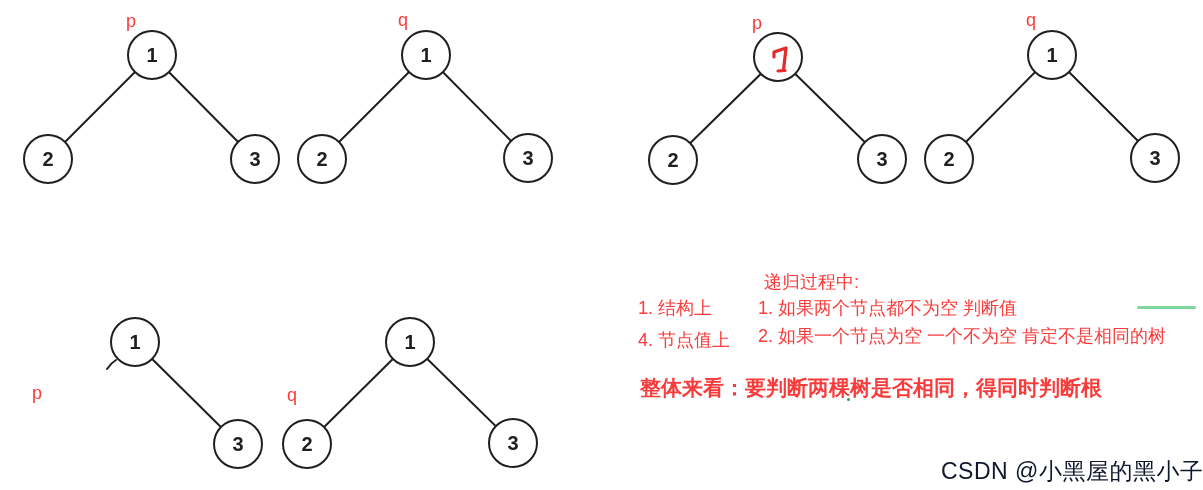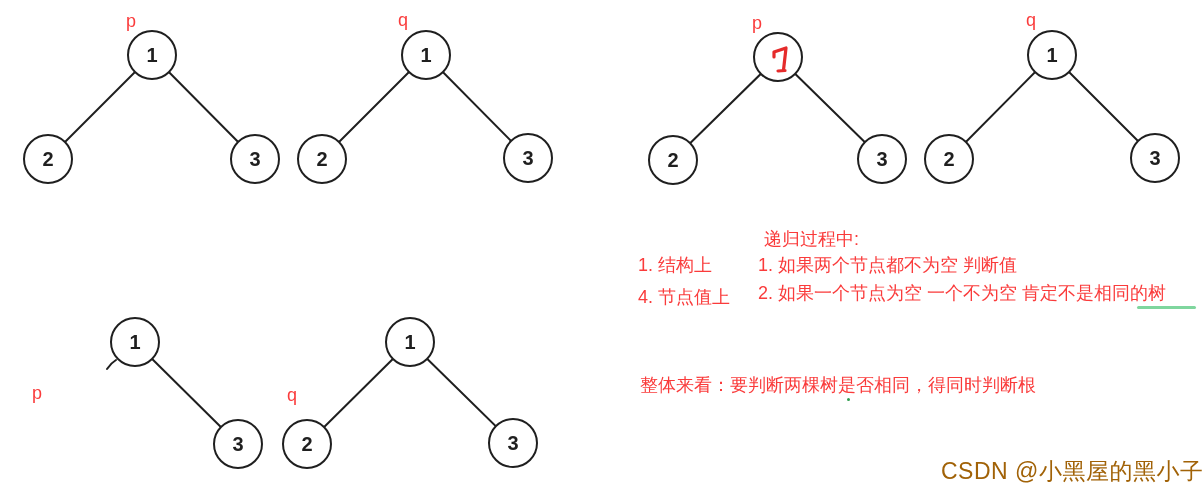--- a/index.html
+++ b/index.html
@@ -23,34 +23,34 @@
     font-size:20px;font-weight:bold;color:#1f1f1f;line-height:1;
   }
   .tree-label{
     position:absolute;z-index:3;
     font-size:18px;color:#fa3b3b;line-height:1;
   }
   .red-note{
     position:absolute;z-index:3;
     color:#fa3b3b;line-height:1.1;white-space:nowrap;
   }
-  .note-18{font-size:18px;}
-  .note-15{font-size:18px;}
+  .note-18{font-size:18px;margin-top:43px;}
+  .note-15{font-size:21px;font-weight:bold;}
   .mark-svg{position:absolute;left:0;top:0;width:50px;height:50px;z-index:4;}
   #green-underline{
     position:absolute;left:1137px;top:306px;width:59px;height:3px;
     background:#7fd69e;border-radius:2px;z-index:3;
   }
   #green-dot{
     position:absolute;left:847px;top:398px;width:3px;height:3px;
     background:#2f9e4f;border-radius:50%;z-index:3;
   }
   #watermark{
     position:absolute;left:941px;top:456px;z-index:3;
-    font-size:23px;color:#a16207;letter-spacing:0.5px;white-space:nowrap;
+    font-size:23px;color:#0f172a;letter-spacing:0.5px;white-space:nowrap;
   }
 </style>
 </head>
 <body>
 
 <div id="canvas">
 
   <svg id="edges" width="1203" height="490">
     <g stroke="#1f1f1f" stroke-width="2" fill="none" stroke-linecap="round">
 

